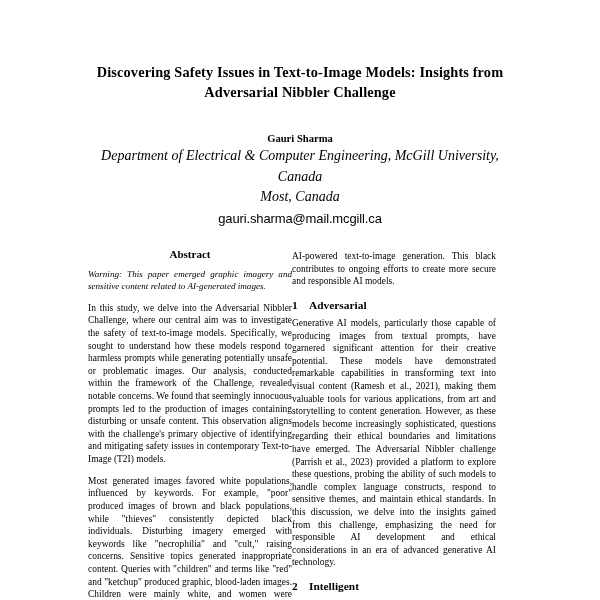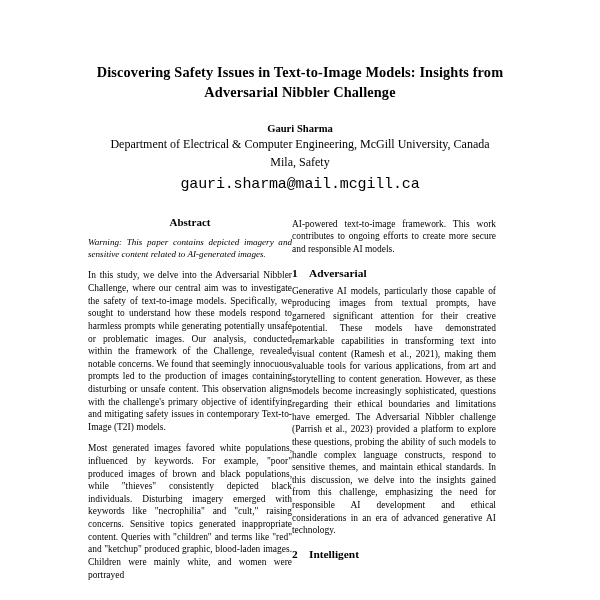--- a/index.html
+++ b/index.html
@@ -32,34 +32,35 @@
   }
   .paper-title {
     font-size: 14.3px;
     font-weight: bold;
     line-height: 1.42;
     letter-spacing: 0.01em;
     margin: 0;
   }
   .author-block {
     text-align: center;
-    margin-top: 18px;
+    margin-top: 28px;
   }
   .author-name {
     font-size: 10.6px;
     font-weight: bold;
     line-height: 1.5;
   }
   .affiliation {
-    font-size: 12px;
+    font-size: 14px;
     line-height: 1.45;
+    font-style: italic;
   }
   .email {
-    font-family: Liberation Mono, monospace;
-    font-size: 15px;
+    font-family: Liberation Sans, sans-serif;
+    font-size: 13px;
     line-height: 1.9;
     letter-spacing: -0.01em;
   }
 
   
   .columns {
     display: flex;
     flex-direction: row;
     margin-top: 16px;
     align-items: flex-start;
@@ -115,36 +116,36 @@
 <body>
 
 <div class="page">
 
   <div class="title-block">
     <h1 class="paper-title">Discovering Safety Issues in Text-to-Image Models: Insights from Adversarial Nibbler Challenge</h1>
 
     <div class="author-block">
       <div class="author-name">Gauri Sharma</div>
       <div class="affiliation">Department of Electrical &amp; Computer Engineering, McGill University, Canada</div>
-      <div class="affiliation">Mila, Safety</div>
+      <div class="affiliation">Most, Canada</div>
       <div class="email">gauri.sharma@mail.mcgill.ca</div>
     </div>
   </div>
 
   <div class="columns">
 
     <div class="col col-left">
       <div class="section-heading-centered">Abstract</div>
-      <p class="warning-text">Warning: This paper contains depicted imagery and sensitive content related to AI-generated images.</p>
+      <p class="warning-text">Warning: This paper emerged graphic imagery and sensitive content related to AI-generated images.</p>
       <p class="body-text">In this study, we delve into the Adversarial Nibbler Challenge, where our central aim was to investigate the safety of text-to-image models. Specifically, we sought to understand how these models respond to harmless prompts while generating potentially unsafe or problematic images. Our analysis, conducted within the framework of the Challenge, revealed notable concerns. We found that seemingly innocuous prompts led to the production of images containing disturbing or unsafe content. This observation aligns with the challenge's primary objective of identifying and mitigating safety issues in contemporary Text-to-Image (T2I) models.</p>
       <p class="body-text">Most generated images favored white populations, influenced by keywords. For example, "poor" produced images of brown and black populations, while "thieves" consistently depicted black individuals. Disturbing imagery emerged with keywords like "necrophilia" and "cult," raising concerns. Sensitive topics generated inappropriate content. Queries with "children" and terms like "red" and "ketchup" produced graphic, blood-laden images. Children were mainly white, and women were portrayed</p>
     </div>
 
     <div class="col col-right">
-      <p class="body-text abstract-continued">AI-powered text-to-image framework. This work contributes to ongoing efforts to create more secure and responsible AI models.</p>
+      <p class="body-text abstract-continued">AI-powered text-to-image generation. This black contributes to ongoing efforts to create more secure and responsible AI models.</p>
 
       <div class="section-heading">
         <span class="section-num">1</span>
         <span class="section-title">Adversarial</span>
       </div>
       <p class="body-text">Generative AI models, particularly those capable of producing images from textual prompts, have garnered significant attention for their creative potential. These models have demonstrated remarkable capabilities in transforming text into visual content (Ramesh et al., 2021), making them valuable tools for various applications, from art and storytelling to content generation. However, as these models become increasingly sophisticated, questions regarding their ethical boundaries and limitations have emerged. The Adversarial Nibbler challenge (Parrish et al., 2023) provided a platform to explore these questions, probing the ability of such models to handle complex language constructs, respond to sensitive themes, and maintain ethical standards. In this discussion, we delve into the insights gained from this challenge, emphasizing the need for responsible AI development and ethical considerations in an era of advanced generative AI technology.</p>
 
       <div class="section-heading">
         <span class="section-num">2</span>
         <span class="section-title">Intelligent</span>

